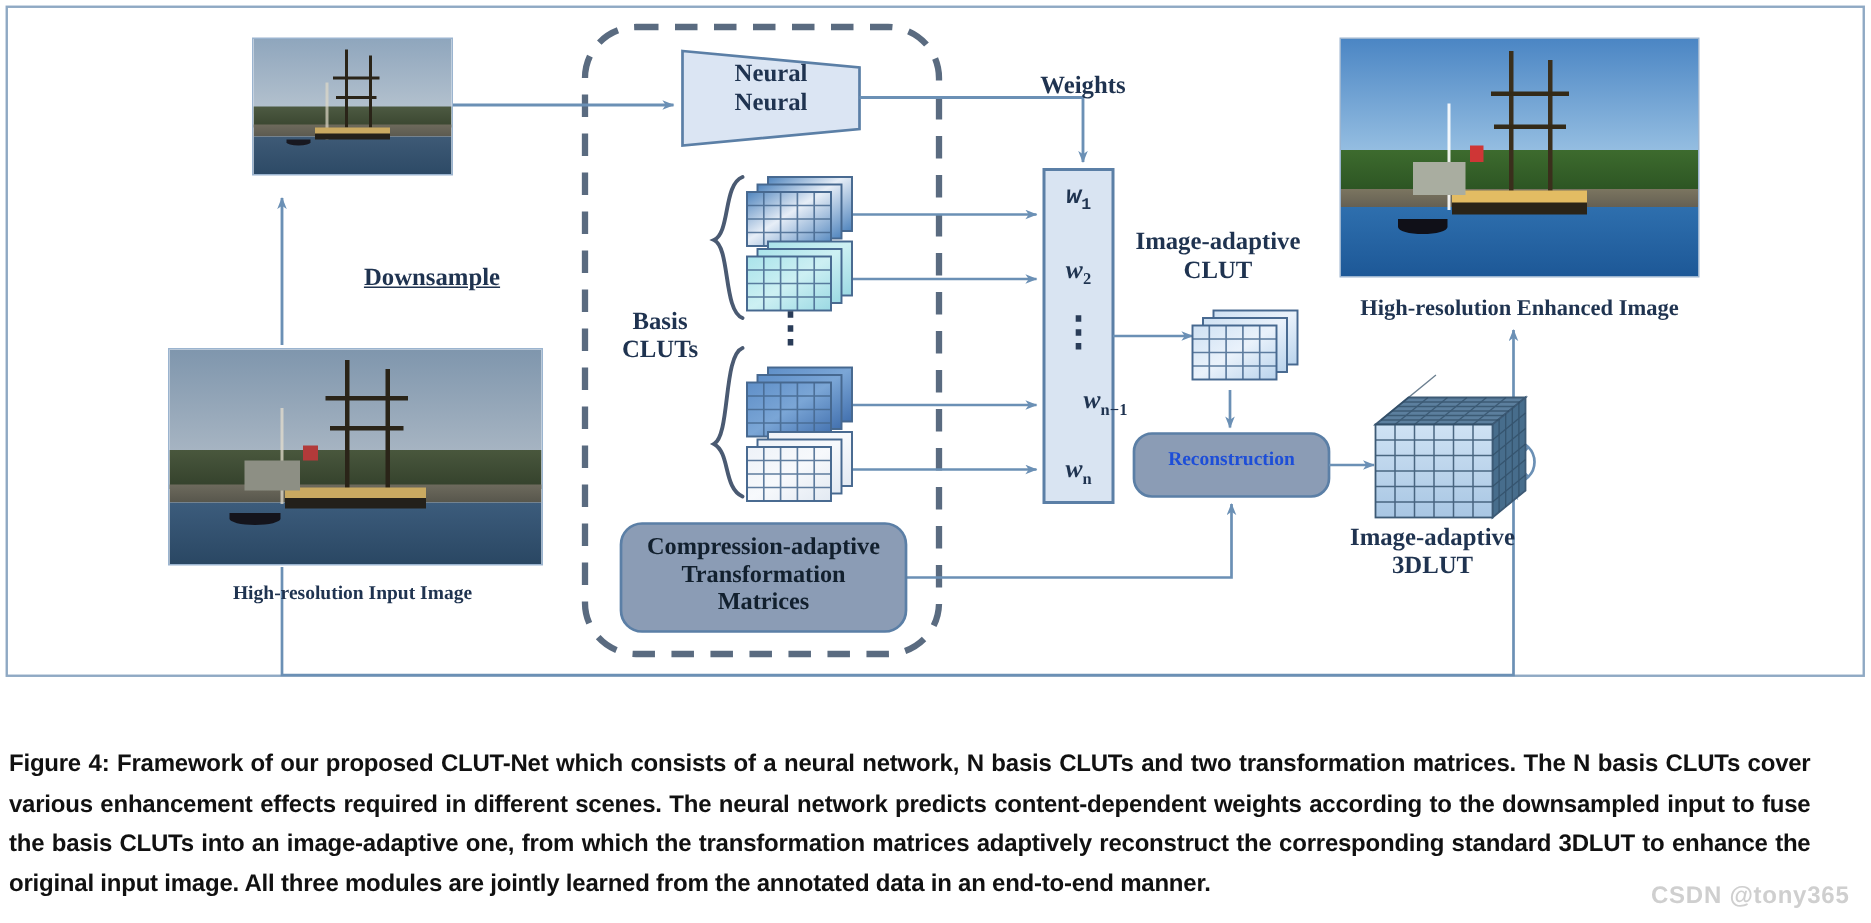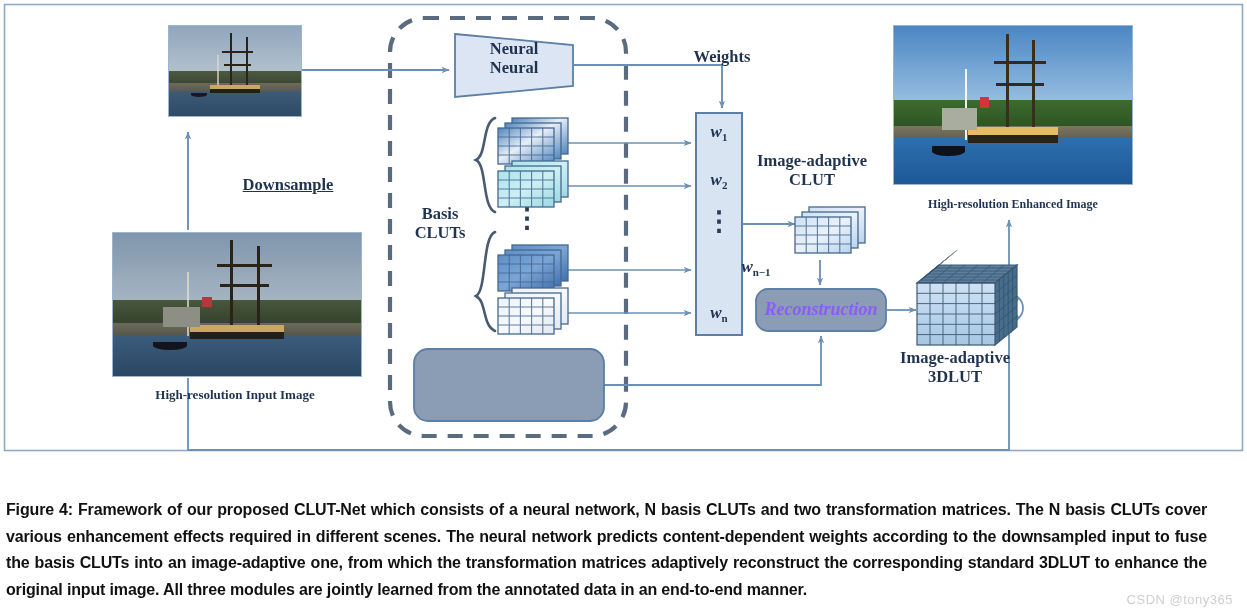--- a/index.html
+++ b/index.html
@@ -41,23 +41,23 @@
     line-height:26.5px;
     color:#111111;
     text-align:justify;
     letter-spacing:-0.15px;
   }
   .watermark{
     position:absolute;
     right:14px;bottom:8px;
     color:#cfcfcf;
     font-family:"Liberation Sans", sans-serif;
-    font-size:13px;
+    font-size:16px;
     letter-spacing:0.5px;
-    font-weight:normal;
+    font-weight:bold;
   }
 </style>
 </head>
 <body>
 
 <div id="fig">
 
   <svg class="layer" viewBox="0 0 1247 615">
     <defs>
       <marker id="ah" markerWidth="9" markerHeight="9" refX="7.4" refY="3.2" orient="auto" markerUnits="userSpaceOnUse">
@@ -279,48 +279,53 @@
 
   <div class="lbl c" style="left:235px;top:388px;font-size:13px;">High-resolution Input Image</div>
 
   <div class="lbl c" style="left:440px;top:205px;font-size:16.5px;">
     <div>Basis</div>
     <div>CLUTs</div>
   </div>
 
   <div class="lbl c" style="left:527px;top:203px;font-size:27px;color:#2a3c58;">⋮</div>
 
-
-  <div class="lbl c" style="left:719px;top:122px;font-size:17px;font-style:italic;">
+  <div class="lbl c" style="left:509px;top:355px;font-size:16.2px;color:#12202e;">
+    <div>Compression-adaptive</div>
+    <div>Transformation</div>
+    <div>Matrices</div>
+  </div>
+
+  <div class="lbl c" style="left:719px;top:122px;font-size:17px;font-style:italic;font-family:Liberation Mono, monospace;">
     <span>w</span><sub style="font-size:11px;font-style:normal;">1</sub>
   </div>
   <div class="lbl c" style="left:719px;top:170px;font-size:17px;font-style:italic;">
     <span>w</span><sub style="font-size:11px;font-style:normal;">2</sub>
   </div>
   <div class="lbl c" style="left:719px;top:206px;font-size:27px;color:#2a3c58;">⋮</div>
-  <div class="lbl c" style="left:756px;top:257px;font-size:17px;font-style:italic;">
+  <div class="lbl c" style="left:737px;top:257px;font-size:17px;font-style:italic;">
     <span>w</span><sub style="font-size:11px;font-style:normal;">n−1</sub>
   </div>
   <div class="lbl c" style="left:719px;top:303px;font-size:17px;font-style:italic;">
     <span>w</span><sub style="font-size:11px;font-style:normal;">n</sub>
   </div>
 
   <div class="lbl c" style="left:812px;top:152px;font-size:16.5px;">
     <div>Image-adaptive</div>
     <div>CLUT</div>
   </div>
 
-  <div class="lbl c" style="left:821px;top:299px;font-size:18px;color:#8b5cf6;font-style:italic;">Reconstruction</div>
+  <div class="lbl c" style="left:821px;top:299px;font-size:13px;color:#1d4ed8;">Reconstruction</div>
 
   <div class="lbl c" style="left:955px;top:349px;font-size:16.5px;">
     <div>Image-adaptive</div>
     <div>3DLUT</div>
   </div>
 
-  <div class="lbl c" style="left:1013px;top:198px;font-size:12px;">High-resolution Enhanced Image</div>
+  <div class="lbl c" style="left:1013px;top:198px;font-size:15px;">High-resolution Enhanced Image</div>
 
   <div class="capbox">
     <span>Figure 4: Framework of our proposed CLUT-Net which consists of a neural network, N basis CLUTs and two transformation matrices. The N basis CLUTs cover various enhancement effects required in different scenes. The neural network predicts content-dependent weights according to the downsampled input to fuse the basis CLUTs into an image-adaptive one, from which the transformation matrices adaptively reconstruct the corresponding standard 3DLUT to enhance the original input image. All three modules are jointly learned from the annotated data in an end-to-end manner.</span>
   </div>
 
   <div class="watermark">CSDN @tony365</div>
 
 </div>
 
 </body></html>

